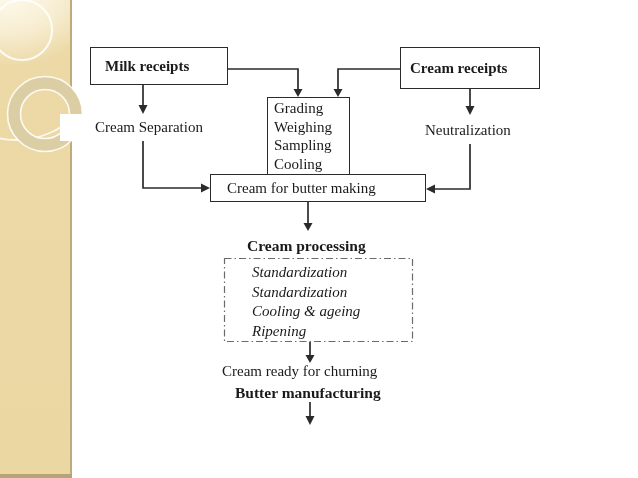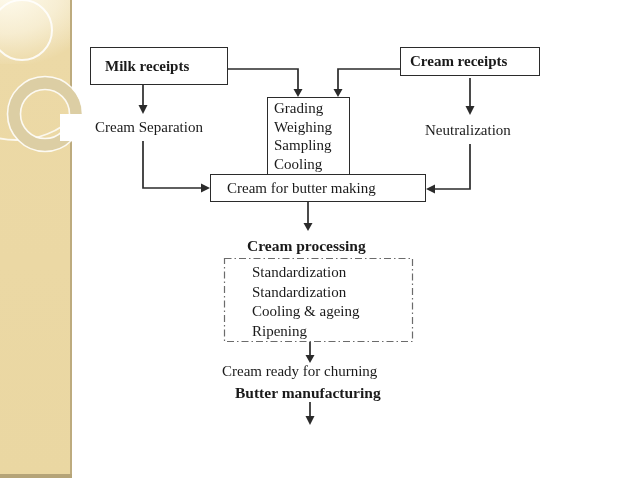--- a/index.html
+++ b/index.html
@@ -68,21 +68,21 @@
   .boxed {
     background: #ffffff;
     border: 1.5px solid #2b2b2b;
     display: flex;
     align-items: center;
     box-sizing: border-box;
   }
   .bold { font-weight: bold; }
 
   .milk-box   { left: 90px;  top: 47px;  width: 138px; height: 38px; padding-left: 14px; }
-  .creamr-box { left: 400px; top: 47px;  width: 140px; height: 29px; padding-left: 9px; }
+  .creamr-box { left: 400px; top: 47px;  width: 140px; height: 42px; padding-left: 9px; }
 
   .grading-box {
     left: 267px; top: 97px; width: 83px; height: 78px;
     background:#fff; border: 1.2px solid #2b2b2b; box-sizing: border-box;
     padding: 1px 0 0 6px;
   }
   .grading-box div { line-height: 18.6px; }
 
   .butter-box { left: 210px; top: 174px; width: 216px; height: 28px; padding-left: 16px; border-width: 1.3px; font-family: Liberation Serif, serif; }
 
@@ -94,20 +94,21 @@
   }
   .neutralization-label { left: 425px; top: 121px; }
 
   .processing-title { left: 247px; top: 236px; font-size: 15.5px; }
 
   .steps-list {
     position: absolute;
     left: 224px; top: 258px; width: 189px; height: 84px;
     box-sizing: border-box;
     padding: 5px 0 0 28px;
+    font-style: italic;
   }
   .steps-list div { font-size: 15px; line-height: 19.5px; white-space: nowrap; }
 
   .ready-label  { left: 222px; top: 362px; }
   .buttermfg-label { left: 235px; top: 383px; font-size: 15.5px; }
 </style>
 </head>
 <body>
 
 <div class="slide">

